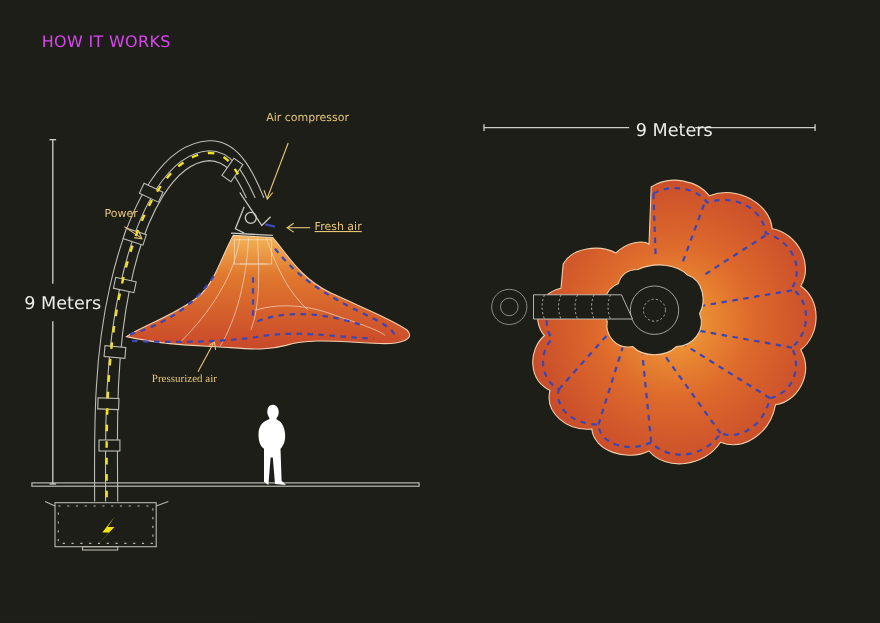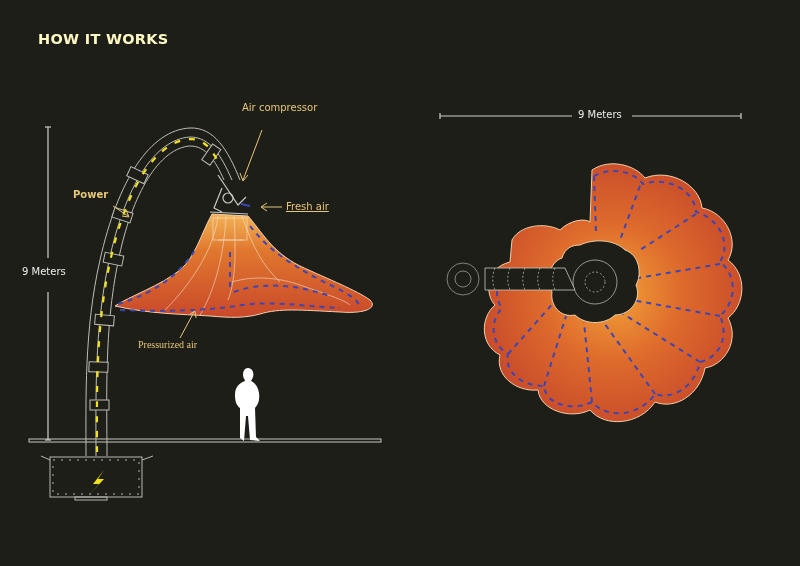--- a/index.html
+++ b/index.html
@@ -4,27 +4,27 @@
   <style>
     html, body { margin: 0; padding: 0; }
     body {
       width: 800px; height: 566px;
       background: #1e1e19;
       position: relative; overflow: hidden;
       font-family: "DejaVu Sans", "Liberation Sans", sans-serif;
     }
     .title {
       position: absolute; left: 38px; top: 31px;
-      color: #fef9c3; font-size: 14.5px; letter-spacing: 0.3px; font-weight: bold;
+      color: #d946ef; font-size: 14.5px; letter-spacing: 0.3px;
     }
     .label {
       position: absolute; color: #e6c677; font-size: 10px; white-space: nowrap;
     }
     .dim-label {
-      position: absolute; color: #ececea; font-size: 10px; white-space: nowrap;
+      position: absolute; color: #ececea; font-size: 16px; white-space: nowrap;
     }
     svg.canvas { position: absolute; left: 0; top: 0; }
   </style>
 </head>
 <body>
 
 <div class="title">HOW IT WORKS</div>
 
 <svg class="canvas" width="800" height="566" viewBox="0 0 800 566">
   <defs>
@@ -163,14 +163,14 @@
       <circle cx="463" cy="279" r="8"></circle>
     </g>
   </g>
 </svg>
 
 <div class="dim-label" style="left:22px; top:266px;">9 Meters</div>
 <div class="dim-label" style="left:578px; top:109px;">9 Meters</div>
 
 <div class="label" style="left:242px; top:102px;">Air compressor</div>
 <div class="label" style="left:286px; top:201px;text-decoration:underline;">Fresh air</div>
-<div class="label" style="left:73px; top:189px;font-weight:bold;">Power</div>
+<div class="label" style="left:95px; top:189px;">Power</div>
 <div class="label" style="left:138px; top:339px;font-family:Liberation Serif, serif;">Pressurized air</div>
 
 </body></html>

